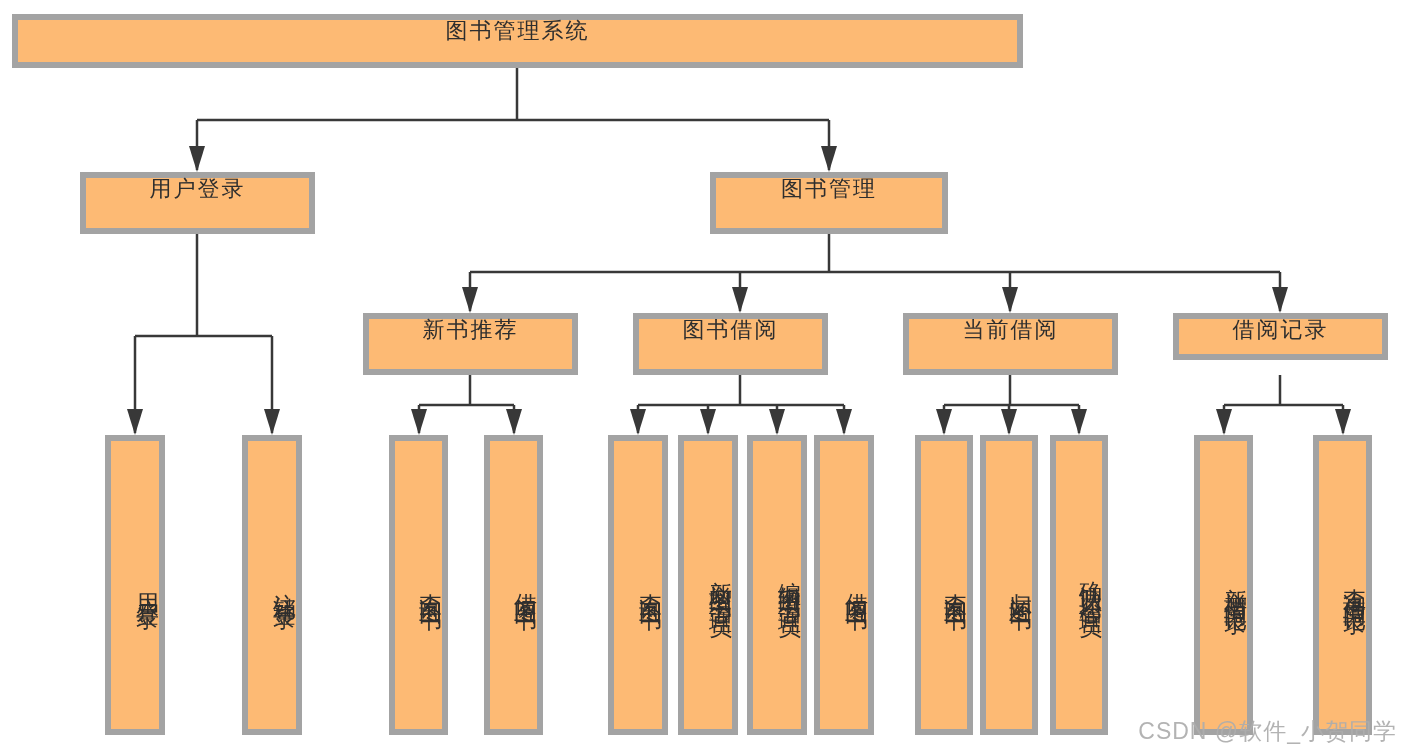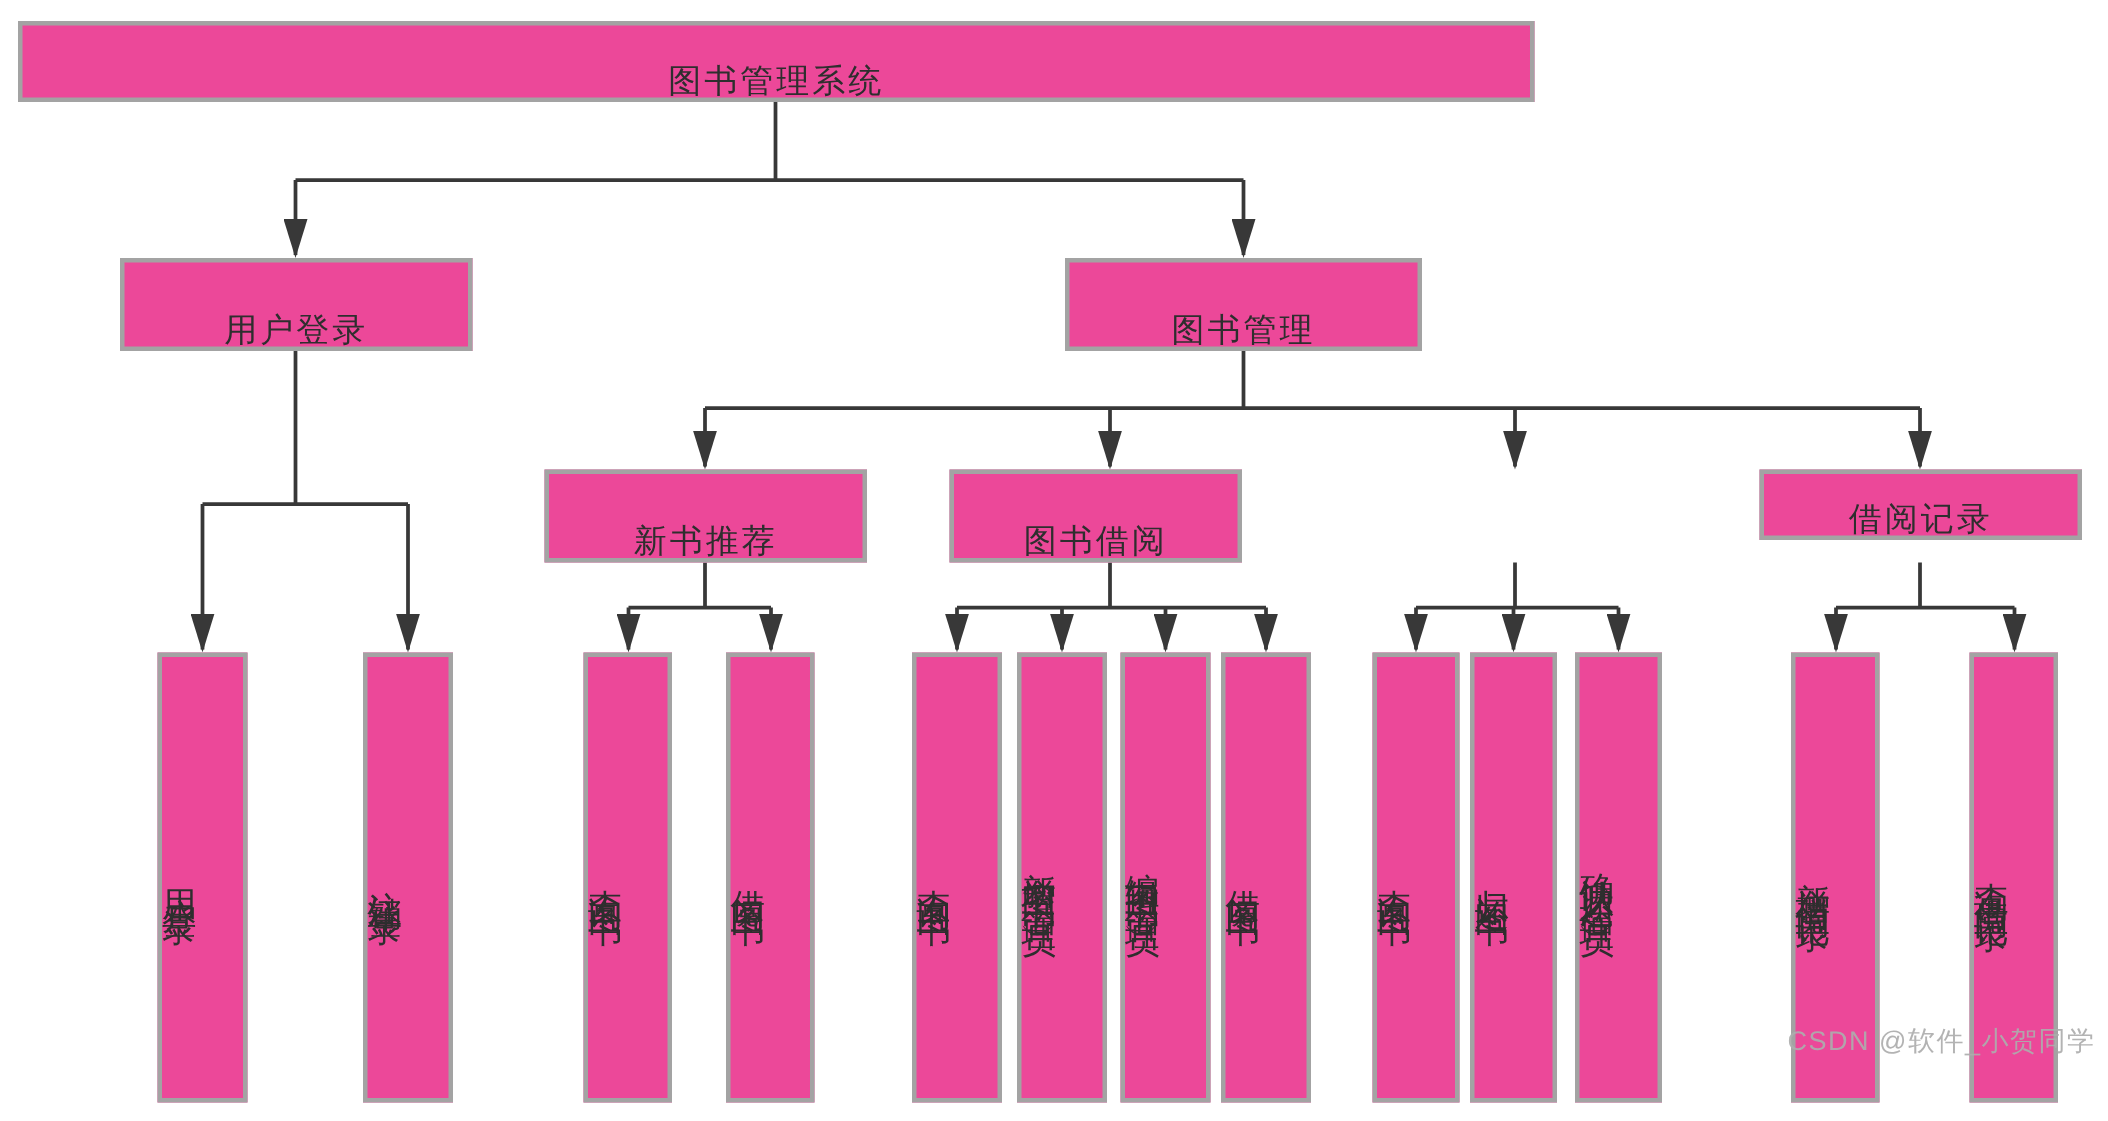--- a/index.html
+++ b/index.html
@@ -17,47 +17,47 @@
   }
   #connectors {
     position: absolute;
     left: 0;
     top: 0;
     z-index: 1;
   }
   .box {
     position: absolute;
     box-sizing: border-box;
-    border: 3px solid #a3a3a3;
-    background: #ec4899;
+    border: 6px solid #a3a3a3;
+    background: #fdba74;
     color: #2e2e2e;
     display: flex;
-    align-items: flex-end;
+    align-items: flex-start;
     justify-content: center;
     z-index: 2;
     text-align: center;
   }
   .h-box {
     font-size: 22px;
     letter-spacing: 2px;
     line-height: 1;
   }
   .v-box {
     writing-mode: vertical-rl;
     text-orientation: mixed;
     font-size: 23px;
     letter-spacing: 5px;
     line-height: 1;
   }
   #watermark {
     position: absolute;
     right: 8px;
-    top: 682px;
+    top: 716px;
     z-index: 3;
-    font-size: 18px;
+    font-size: 23px;
     color: rgba(172, 172, 172, 0.92);
     letter-spacing: 1px;
     white-space: nowrap;
   }
 </style>
 </head>
 <body>
 
 <div id="stage">
 
@@ -114,20 +114,23 @@
   <div class="box h-box" style="left:710px; top:172px; width:238px; height:62px;">
     <span>图书管理</span>
   </div>
 
   <div class="box h-box" style="left:363px; top:313px; width:215px; height:62px;">
     <span>新书推荐</span>
   </div>
   <div class="box h-box" style="left:633px; top:313px; width:195px; height:62px;">
     <span>图书借阅</span>
   </div>
+  <div class="box h-box" style="left:903px; top:313px; width:215px; height:62px;">
+    <span>当前借阅</span>
+  </div>
   <div class="box h-box" style="left:1173px; top:313px; width:215px; height:47px;">
     <span>借阅记录</span>
   </div>
 
   <div class="box v-box" style="left:105px; top:435px; width:60px; height:300px;">
     <span>用户登录</span>
   </div>
   <div class="box v-box" style="left:242px; top:435px; width:60px; height:300px;">
     <span>注销登录</span>
   </div>

